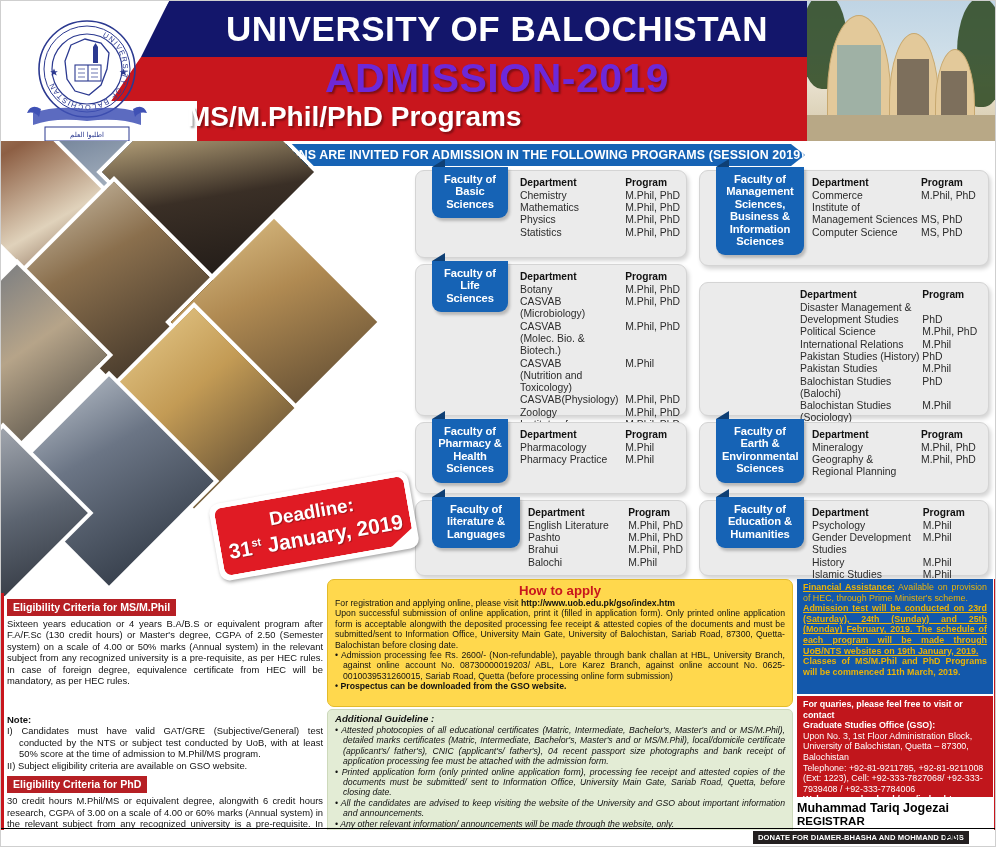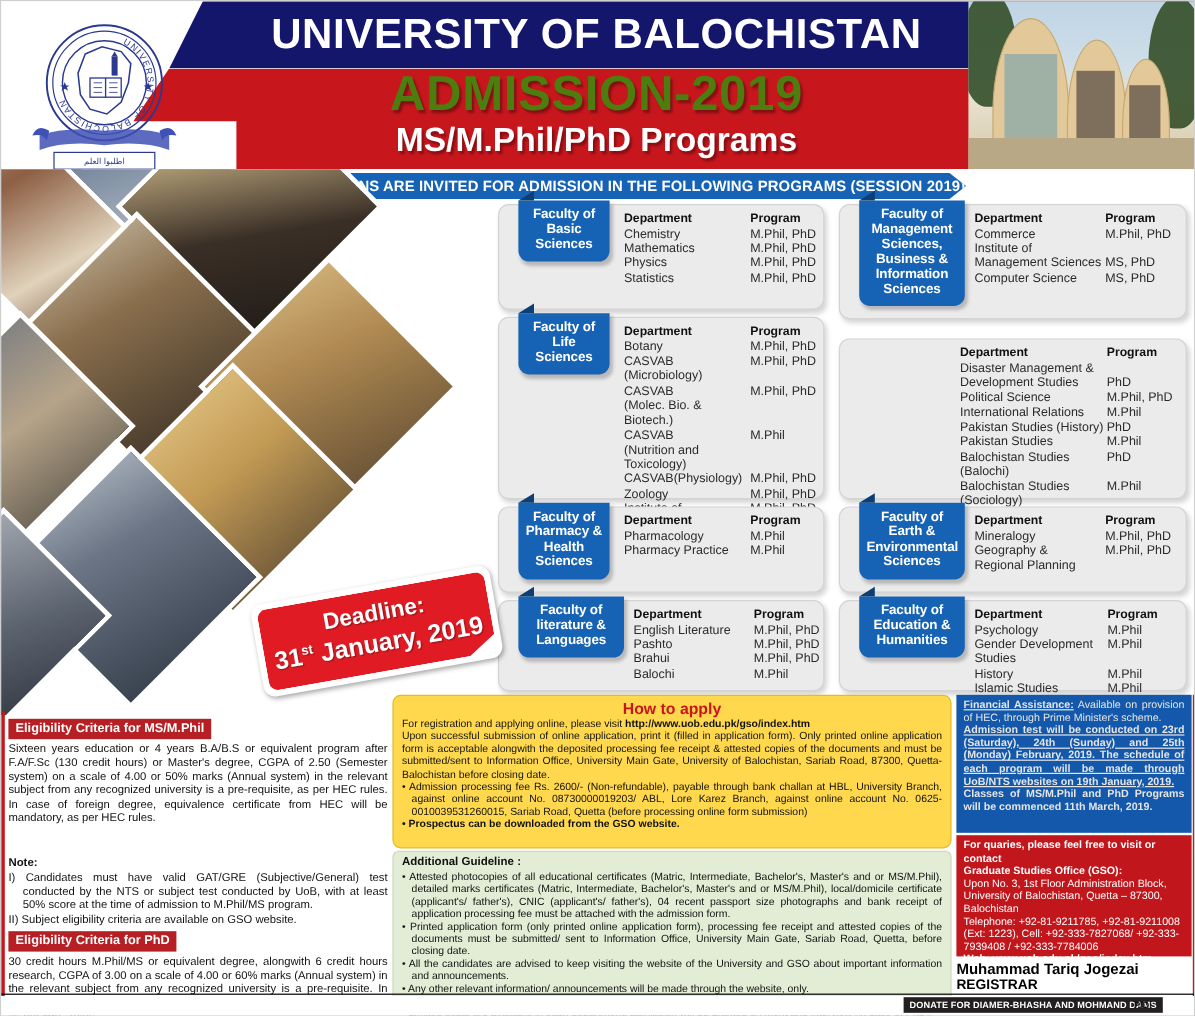--- a/index.html
+++ b/index.html
@@ -39,28 +39,28 @@
   }
   .hdr-uni-name {
     position: absolute; left: 186px; top: 3px; width: 620px; height: 50px;
     color: #ffffff;
     font-size: 35px; font-weight: bold; letter-spacing: 0.5px;
     line-height: 50px; text-align: center;
     font-family: "Liberation Sans", sans-serif;
   }
   .hdr-admission {
     position: absolute; left: 186px; top: 53px; width: 620px; height: 48px;
-    color: #4d7c0f; font-size: 41px; font-weight: bold;
+    color: #6d28d9; font-size: 41px; font-weight: bold;
     line-height: 48px; text-align: center; letter-spacing: 0.5px;
     text-shadow: 2px 2px 2px rgba(0,0,0,0.35);
   }
   .hdr-programs {
     position: absolute; left: 186px; top: 99px; width: 620px; height: 36px;
     color: #ffffff; font-size: 28px; font-weight: bold;
-    line-height: 34px; text-align: center;
+    line-height: 34px; 
     text-shadow: 2px 2px 2px rgba(0,0,0,0.35);
   }
 
   
   .logo { position: absolute; left: 14px; top: 8px; width: 150px; height: 140px; }
 
   
   .gate-photo {
     position: absolute; left: 806px; top: 0; width: 190px; height: 140px;
     background:
@@ -196,31 +196,32 @@
   }
   .howto-p { font-size: 8.7px; line-height: 10.4px; color: #111; text-align: justify; }
   .howto-li {
     font-size: 8.7px; line-height: 10.4px; color: #111; text-align: justify;
     padding-left: 8px; text-indent: -8px;
   }
   .addguide {
     position: absolute; left: 326px; top: 708px; width: 466px; height: 130px;
     background: #e3ecd5; border: 1px solid #cdd9bb; border-radius: 5px;
     padding: 3px 7px;
+    font-style: italic;
   }
   .addguide-title { font-size: 9.6px; font-weight: bold; color: #111; margin-bottom: 1px; }
   .addguide-li {
     font-size: 8.7px; line-height: 10.4px; color: #111; text-align: justify;
     padding-left: 8px; text-indent: -8px;
   }
 
   
   .fin {
     position: absolute; left: 796px; top: 578px; width: 196px; height: 115px;
-    background: #1358ab; color: #e5e5e5;
+    background: #1358ab; color: #eab308;
     padding: 3px 6px;
   }
   .fin p { font-size: 8.9px; line-height: 10.6px; text-align: justify; }
   .fin .ul { text-decoration: underline; font-weight: bold; }
   .gso {
     position: absolute; left: 796px; top: 695px; width: 196px; height: 101px;
     background: #c1161c; color: #ffffff; padding: 3px 6px;
   }
   .gso p { font-size: 8.9px; line-height: 10.6px; }
   .gso .hd { font-weight: bold; }

